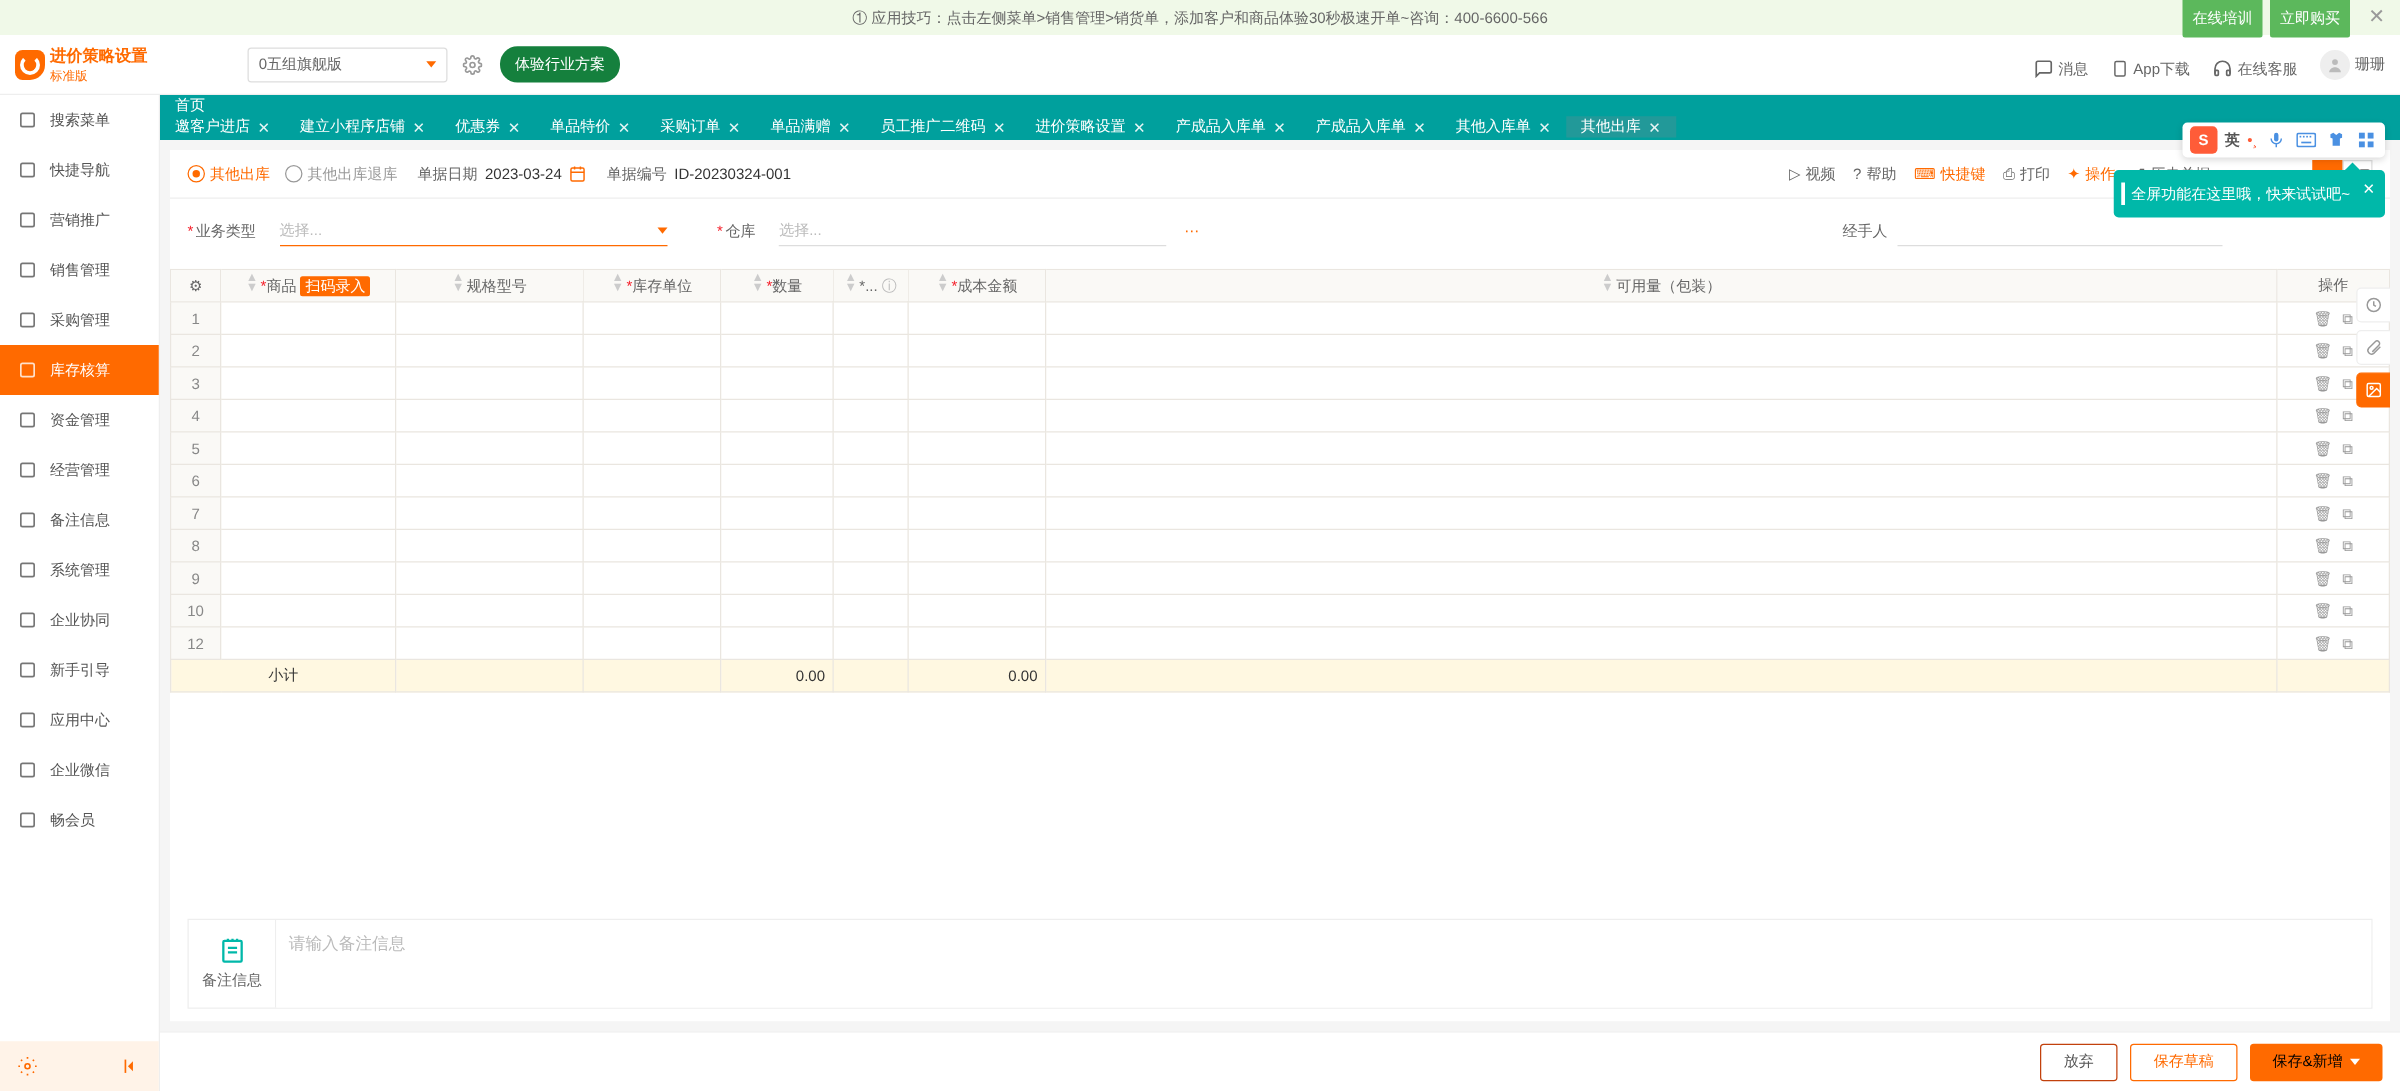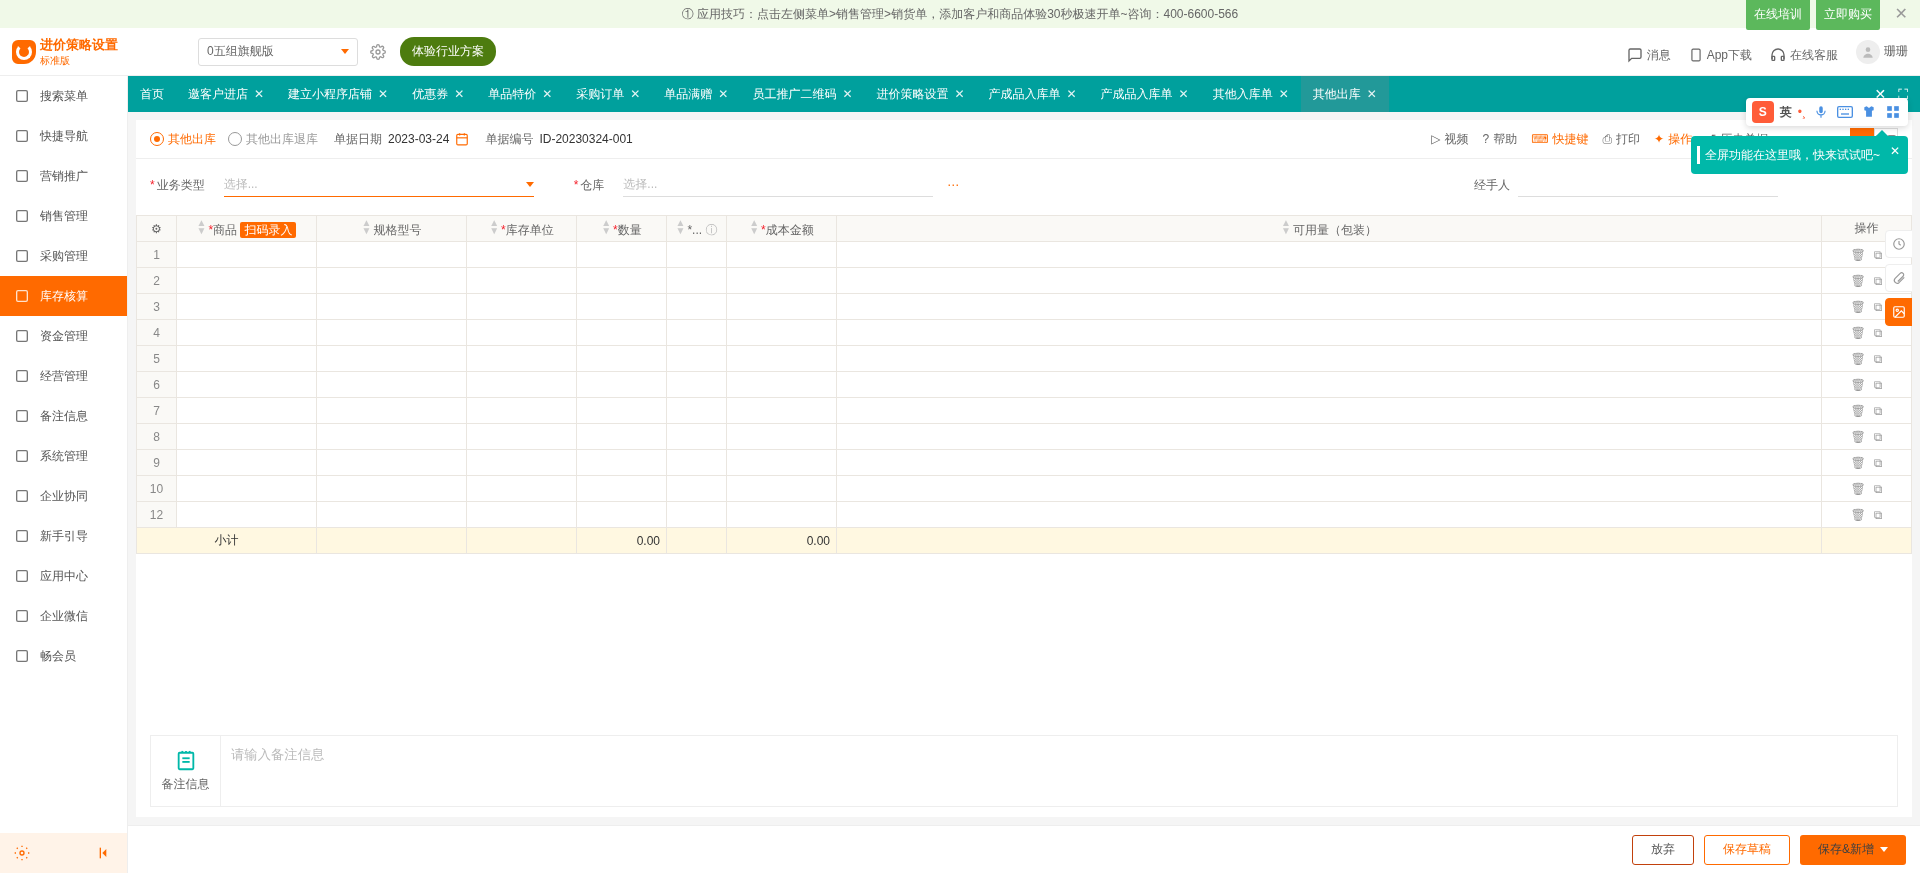--- a/index.html
+++ b/index.html
@@ -13,36 +13,36 @@
 
     .header { height: 48px; display: flex; align-items: center; padding: 0 12px; background: #fff; border-bottom: 1px solid #eee; }
     .logo { display: flex; align-items: center; gap: 4px; }
     .logo-img { width: 24px; height: 24px; background: #ff6a00; border-radius: 6px 6px 12px 6px; position: relative; }
     .logo-img::after{ content:''; position:absolute; width:10px; height:10px; border:3px solid #fff; border-radius:50%; border-top-color:transparent; top:4px; left:4px;}
     .logo-text { color: #ff6a00; font-size: 13px; font-weight: bold; }
     .logo-sub { color: #ff6a00; font-size: 10px; display:block; }
     .org-select { margin-left: 80px; display: flex; align-items: center; border: 1px solid #ddd; border-radius: 3px; height: 28px; padding: 0 8px; color: #666; width: 160px; justify-content: space-between; }
     .chevron-down { width:0; height:0; border-left:4px solid transparent; border-right:4px solid transparent; border-top:5px solid #ff6a00; }
     .gear { width: 28px; height: 28px; border-radius: 3px; display:flex; align-items:center; justify-content:center; margin-left: 6px; cursor:pointer; color:#999;}
-    .btn-orange { background: #4d7c0f; color: #fff; padding: 6px 12px; border-radius: 14px; margin-left: 8px; cursor: pointer; }
+    .btn-orange { background: #15803d; color: #fff; padding: 6px 12px; border-radius: 14px; margin-left: 8px; cursor: pointer; }
     .header-right { margin-left: auto; display: flex; align-items: flex-end; gap: 18px; color: #666; }
     .header-right .item { display:flex; align-items: center; gap:4px; cursor:pointer; }
     .avatar { width:24px; height:24px; border-radius:50%; background:#eee; display:flex; align-items:center; justify-content:center; color:#bbb;}
 
     .main { display: flex; height: calc(100vh - 76px); }
 
     .sidebar { width: 128px; background: #fff; border-right: 1px solid #eee; display:flex; flex-direction:column; }
     .side-item { height: 40px; display: flex; align-items: center; padding: 0 14px; color: #555; cursor: pointer; gap: 10px; }
     .side-item.active { background: #ff6a00; color: #fff; }
     .side-item .si { width:16px; height:16px; opacity:.8; }
     .sidebar-footer { margin-top:auto; height:40px; display:flex; align-items:center; justify-content:space-between; padding:0 14px; color:#ff6a00; background:#fff3e8;}
 
     .content { flex: 1; background: #f5f5f5; display:flex; flex-direction:column; overflow:hidden; position:relative;}
 
-    .tabbar { background: #00a09d; height: 36px; display: flex; align-items: stretch; overflow:hidden; }
+    .tabbar { background: #00a09d; height: 36px; display: flex; align-items: stretch; overflow:hidden;flex-direction:column; }
     .tab { padding: 0 12px; color: #fff; display: flex; align-items: center; gap: 6px; cursor: pointer; font-size: 12px; white-space:nowrap; }
     .tab.active { background: #299; }
     .tab .tab-x { font-size: 12px; opacity:.9; }
     .tabbar-right { margin-left:auto; display:flex; align-items:center; padding-right:6px;}
     .fullscreen-icon { color:#fff; font-size:14px; padding:0 6px; cursor:pointer;}
 
     .ime-float { position: absolute; top: 36px; right: 12px; transform: translateY(-50%); height: 28px; background: #fff; border-radius:4px; box-shadow:0 2px 6px rgba(0,0,0,.15); display:flex; align-items:center; gap:6px; padding:0 6px; z-index:20;}
     .ime-float .sq { width:22px; height:22px; background:#ff5c38; border-radius:4px; color:#fff; font-weight:bold; display:flex; align-items:center; justify-content:center;}
     .ime-float .ico { width:18px; height:18px; display:flex; align-items:center; justify-content:center; color:#4a90e2;}
 
@@ -95,21 +95,21 @@
 
     .remark { margin:10px 14px; border:1px solid #eee; display:flex;}
     .remark .left { width:70px; display:flex; flex-direction:column; align-items:center; justify-content:center; gap:4px; border-right:1px solid #eee; color:#00b8a9;}
     .remark textarea { flex:1; border:none; resize:none; padding:10px; outline:none; height:70px; color:#333;}
     .remark textarea::placeholder{color:#bbb;}
 
     .footer { height:48px; border-top:1px solid #eee; display:flex; align-items:center; justify-content:flex-end; gap:10px; padding:0 14px; background:#fff;}
     .btn { height:30px; padding:0 18px; border-radius:3px; cursor:pointer; display:flex; align-items:center;}
     .btn.plain { border:1px solid #c2410c; color:#555; background:#fff;}
     .btn.outline { border:1px solid #ff6a00; color:#ff6a00; background:#fff;}
-    .btn.primary { background:#ff6a00; color:#404040;}
+    .btn.primary { background:#ff6a00; color:#000000;}
     .btn.primary .chev { margin-left:6px; border-top-color:#fff;}
 
     .side-rail { position:absolute; right:-1px; top:110px; display:flex; flex-direction:column; gap:6px;}
     .rail-item { width:28px;height:28px; background:#fff; border:1px solid #eee; border-radius:4px 0 0 4px; display:flex;align-items:center;justify-content:center; color:#999;}
     .rail-item.orange { background:#ff6a00; color:#fff; border-color:#ff6a00;}
 
     svg { display:block; }
   </style>
 </head>
 <body>

